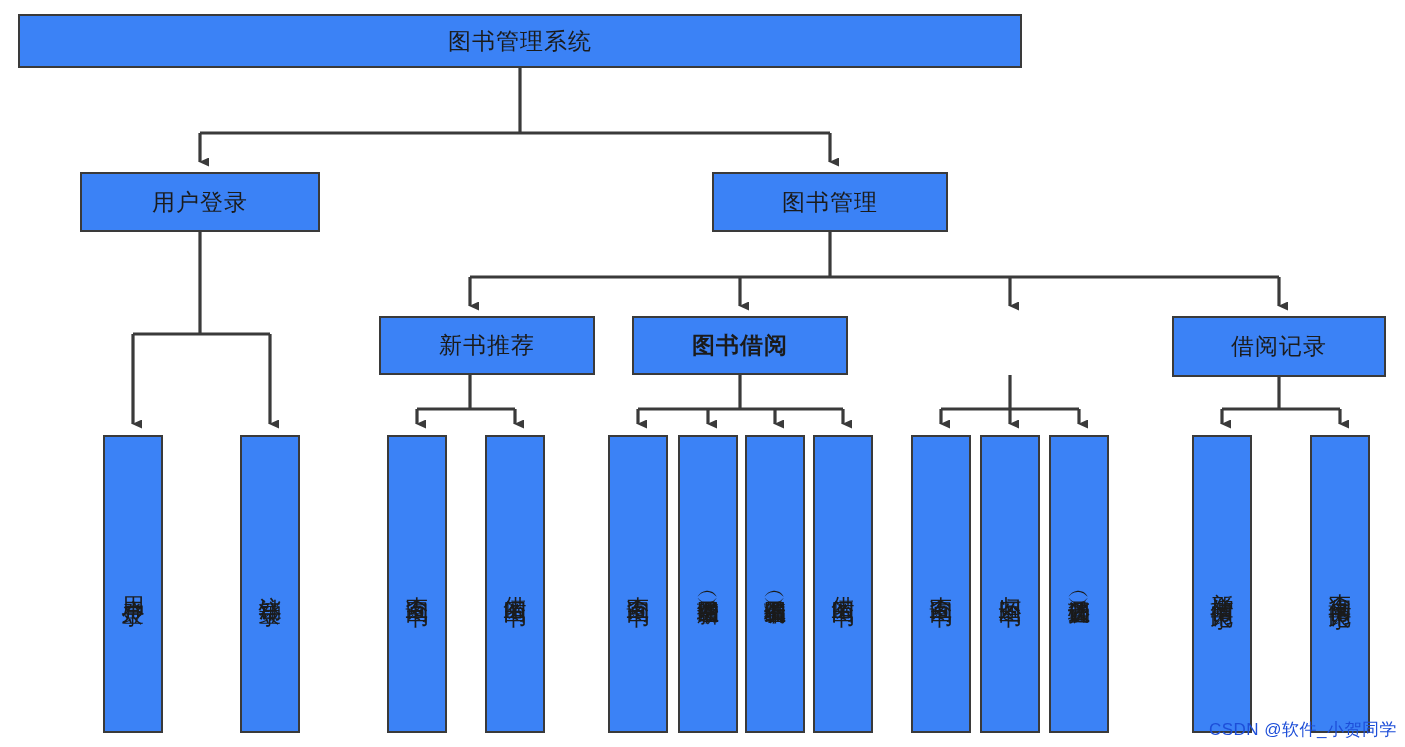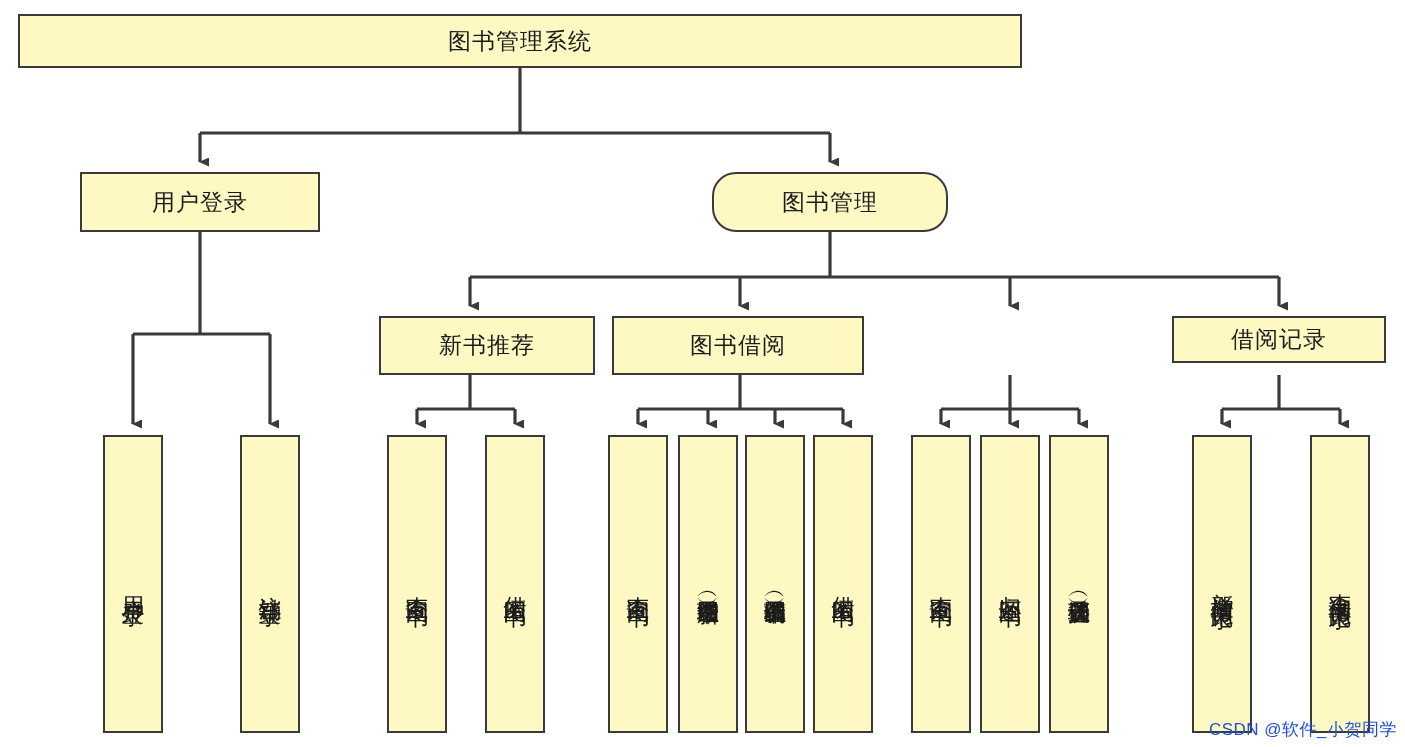--- a/index.html
+++ b/index.html
@@ -23,21 +23,21 @@
   svg#connectors {
     position: absolute;
     left: 0;
     top: 0;
     width: 1405px;
     height: 747px;
   }
   .node {
     position: absolute;
     box-sizing: border-box;
-    background: #fef9c3;
+    background: #3b82f6;
     border: 2px solid #3a3a3a;
     display: flex;
     align-items: center;
     justify-content: center;
     color: #1b1b1b;
   }
   .node .label {
     line-height: 1.05;
     text-align: center;
     white-space: nowrap;
@@ -138,31 +138,31 @@
     </g>
   </svg>
 
   <div class="node root horiz" style="left:18px; top:14px; width:1004px; height:54px;">
     <span class="label">图书管理系统</span>
   </div>
 
   <div class="node horiz" style="left:80px; top:172px; width:240px; height:60px;">
     <span class="label">用户登录</span>
   </div>
-  <div class="node horiz" style="left:712px; top:172px; width:236px; height:60px;border-radius:24px;">
+  <div class="node horiz" style="left:712px; top:172px; width:236px; height:60px;">
     <span class="label">图书管理</span>
   </div>
 
   <div class="node horiz" style="left:379px; top:316px; width:216px; height:59px;">
     <span class="label">新书推荐</span>
   </div>
-  <div class="node horiz" style="left:612px; top:316px; width:252px; height:59px;">
+  <div class="node horiz" style="left:632px; top:316px; width:216px; height:59px;font-weight:bold;">
     <span class="label">图书借阅</span>
   </div>
-  <div class="node horiz" style="left:1172px; top:316px; width:214px; height:47px;">
+  <div class="node horiz" style="left:1172px; top:316px; width:214px; height:61px;">
     <span class="label">借阅记录</span>
   </div>
 
   <div class="node vert" style="left:103px; top:435px; width:60px; height:298px;">
     <span class="label">用户登录</span>
   </div>
   <div class="node vert" style="left:240px; top:435px; width:60px; height:298px;">
     <span class="label">注销登录</span>
   </div>
 

